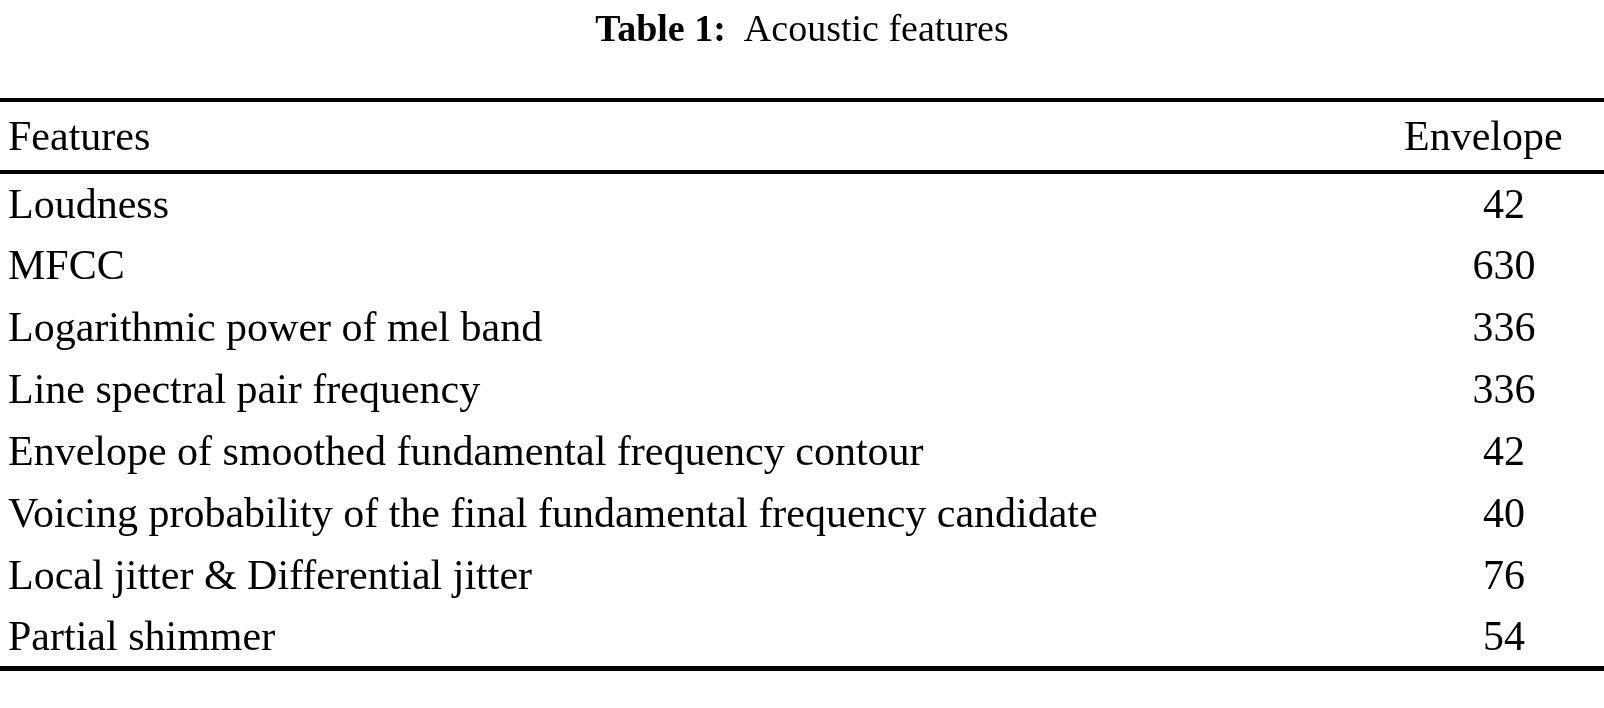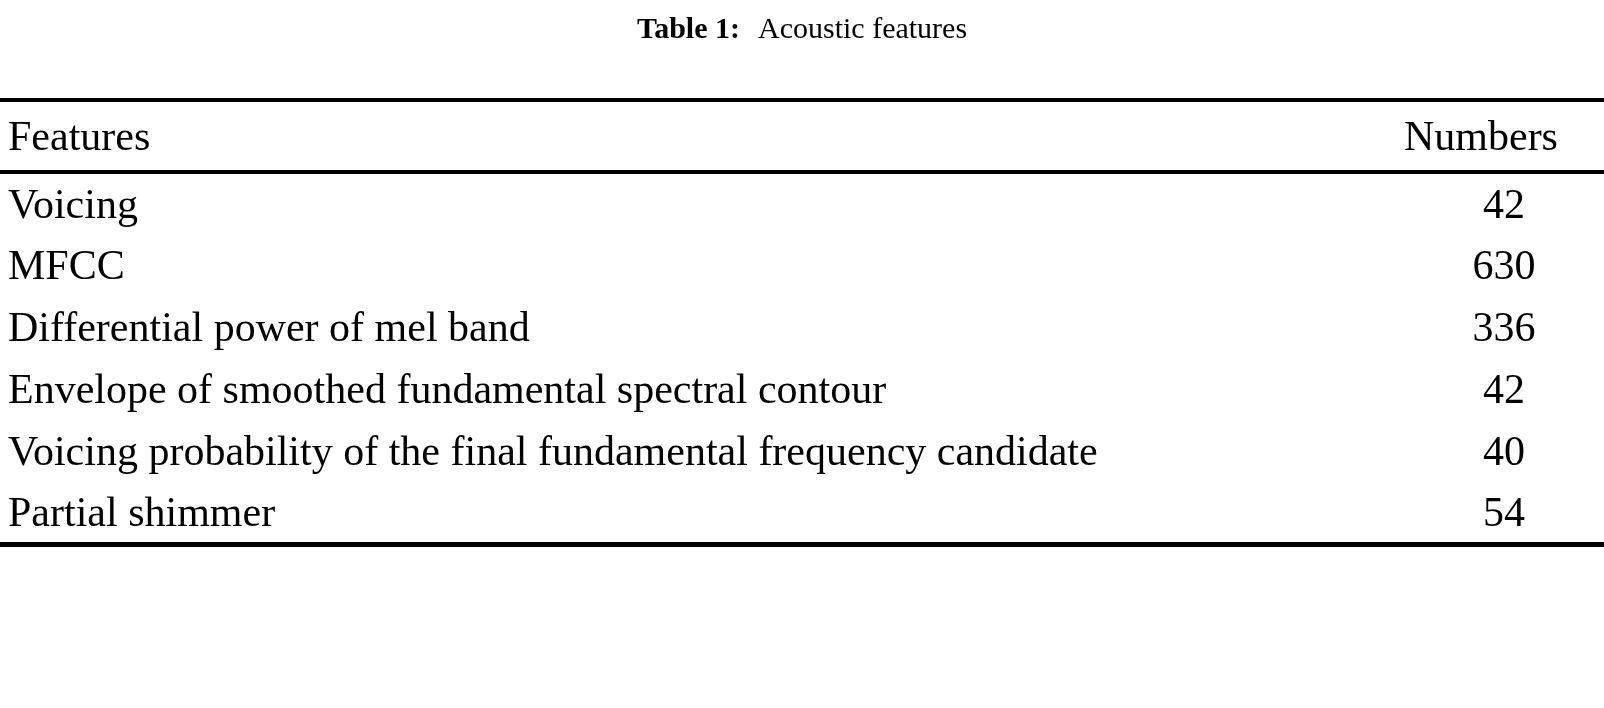--- a/index.html
+++ b/index.html
@@ -16,21 +16,21 @@
     height: 708px;
     background: var(--bg-color);
     color: var(--text-color);
     font-family: "Liberation Serif", "DejaVu Serif", serif;
     overflow: hidden;
   }
   .caption {
     height: 58px;
     padding-top: 2px;
     text-align: center;
-    font-size: 30px;
+    font-size: 38px;
     line-height: 52px;
     white-space: nowrap;
   }
   .caption-label {
     font-weight: bold;
     margin-right: 18px;
   }
   table.acoustic-table {
     width: 1604px;
     border-collapse: collapse;
@@ -70,43 +70,51 @@
 <body>
 
 <div class="page">
   <div class="caption">
     <span class="caption-label">Table 1:</span><span class="caption-title">Acoustic features</span>
   </div>
   <table class="acoustic-table">
     <thead>
       <tr>
         <th class="col-feature">Features</th>
-        <th class="col-number">Numbers</th>
+        <th class="col-number">Envelope</th>
       </tr>
     </thead>
     <tbody>
         <tr>
-          <td class="col-feature">Voicing</td>
+          <td class="col-feature">Loudness</td>
           <td class="col-number">42</td>
         </tr>
         <tr>
           <td class="col-feature">MFCC</td>
           <td class="col-number">630</td>
         </tr>
         <tr>
-          <td class="col-feature">Differential power of mel band</td>
+          <td class="col-feature">Logarithmic power of mel band</td>
           <td class="col-number">336</td>
         </tr>
         <tr>
-          <td class="col-feature">Envelope of smoothed fundamental spectral contour</td>
+          <td class="col-feature">Line spectral pair frequency</td>
+          <td class="col-number">336</td>
+        </tr>
+        <tr>
+          <td class="col-feature">Envelope of smoothed fundamental frequency contour</td>
           <td class="col-number">42</td>
         </tr>
         <tr>
           <td class="col-feature">Voicing probability of the final fundamental frequency candidate</td>
           <td class="col-number">40</td>
+        </tr>
+        <tr>
+          <td class="col-feature">Local jitter &amp; Differential jitter</td>
+          <td class="col-number">76</td>
         </tr>
         <tr>
           <td class="col-feature">Partial shimmer</td>
           <td class="col-number">54</td>
         </tr>
       </tbody>
   </table>
 </div>
 
 </body></html>

